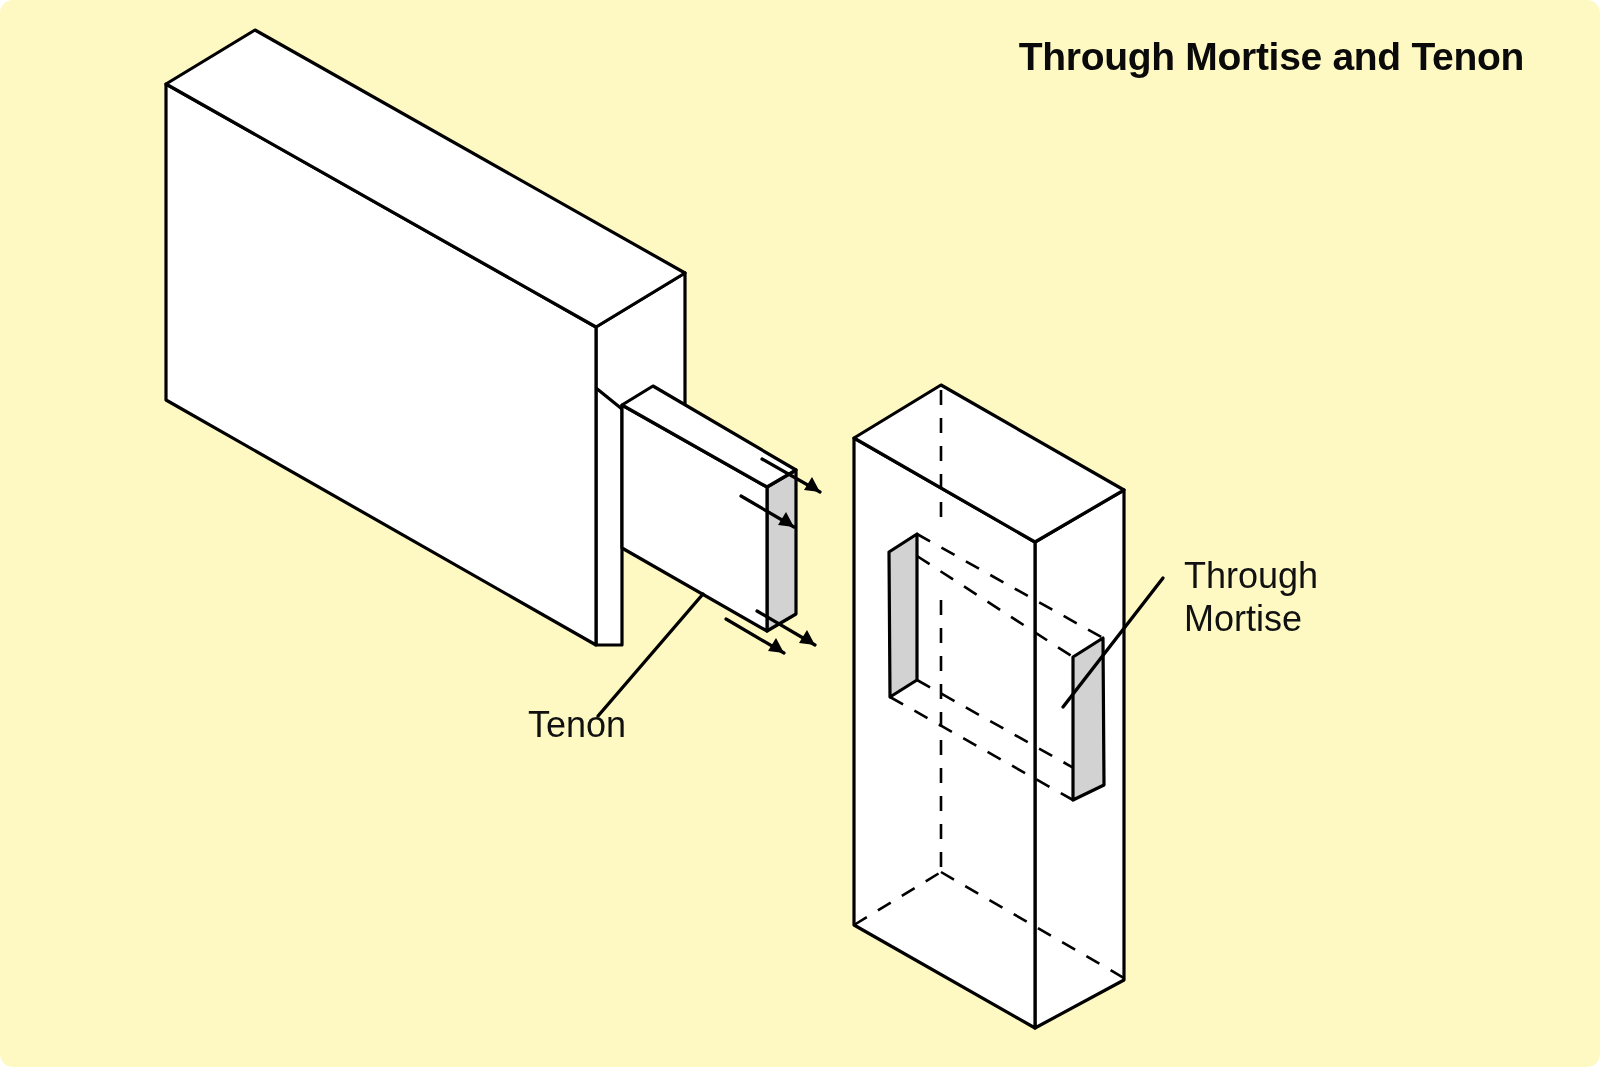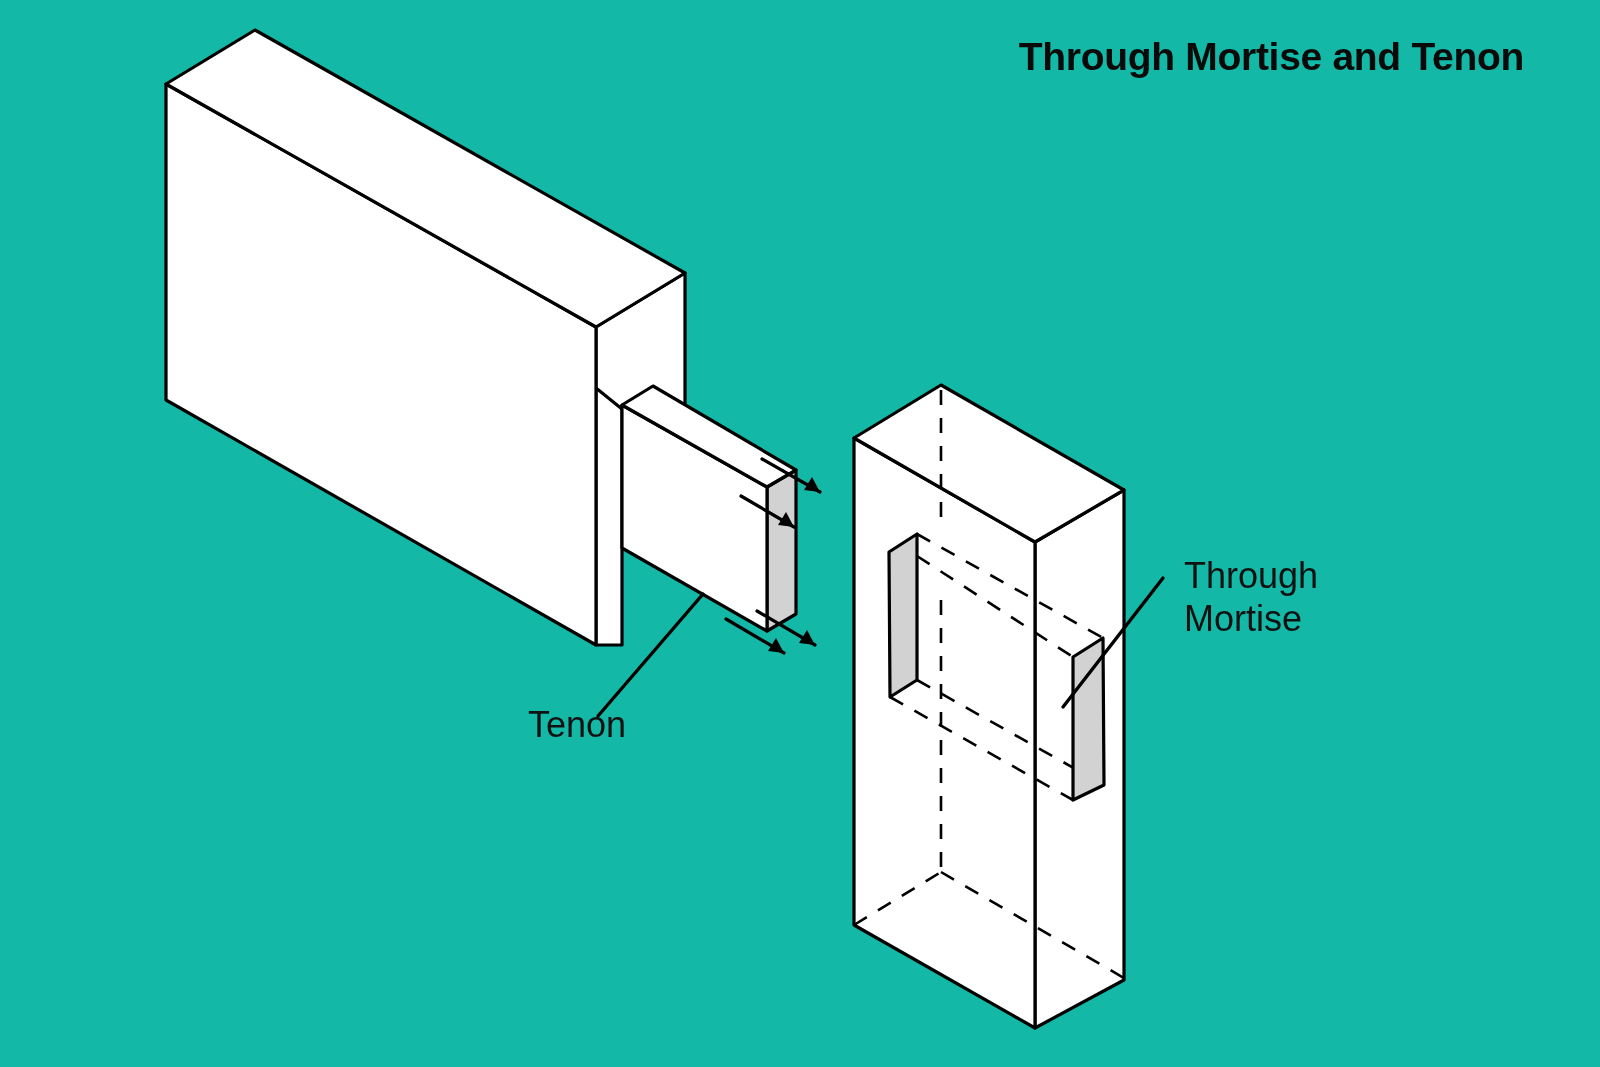--- a/index.html
+++ b/index.html
@@ -69,21 +69,21 @@
   .label-text {
     font-family: "Liberation Sans", sans-serif;
     font-size: 36px;
     font-weight: normal;
     fill: #111111;
   }
 </style>
 </head>
 <body>
 
-<div id="diagram-root" style="background: #14b8a6;">
+<div id="diagram-root" style="background: #fef9c3; border-radius: 13px;">
   <svg id="joinery-svg" viewBox="0 0 1600 1067" xmlns="http://www.w3.org/2000/svg">
 
     <g>
       <polygon class="face" points="596,388 622,403 622,645 596,645"></polygon>
       <polygon class="face" points="596,327 685,273 685,460 596,388"></polygon>
       <polygon class="face" points="166,84 596,327 596,645 166,400"></polygon>
       <polygon class="face" points="166,84 255,30 685,273 596,327"></polygon>
     </g>
 
     <g>

